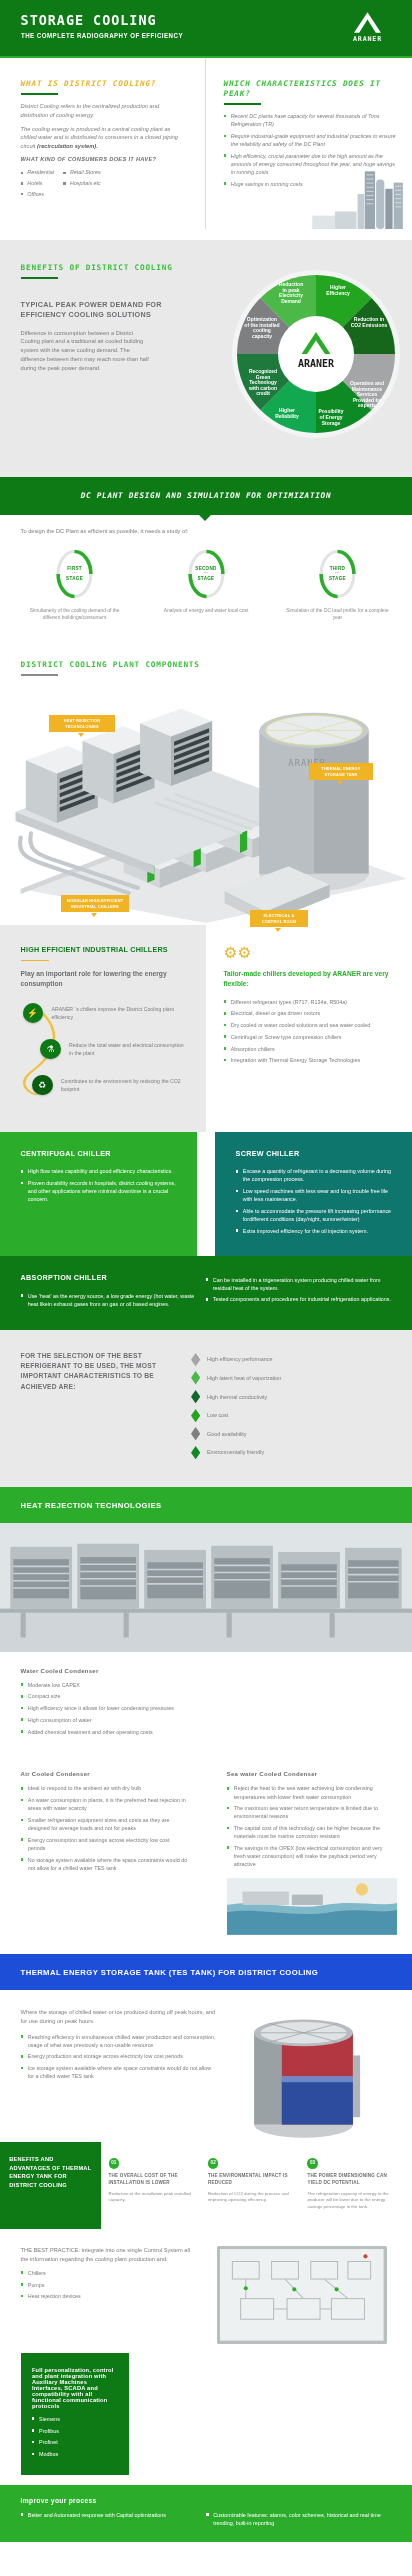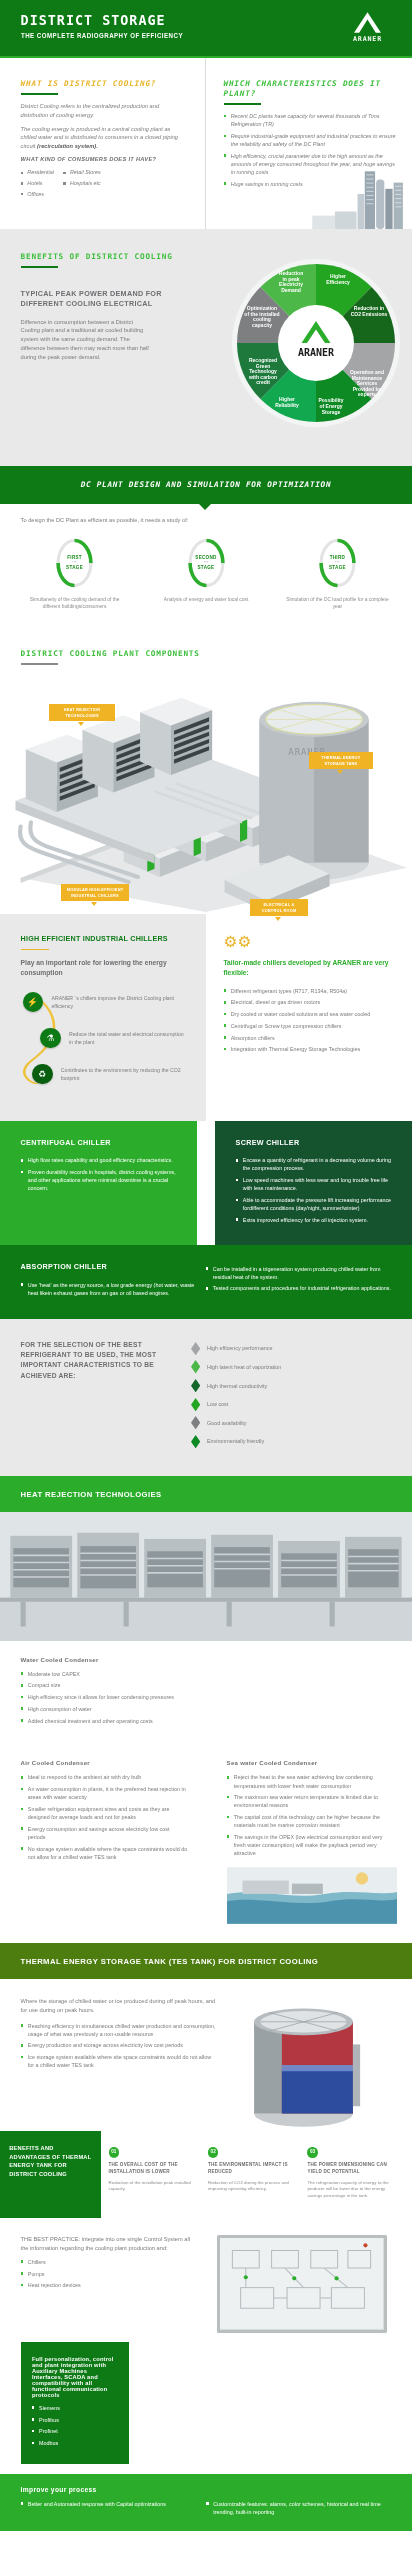--- a/index.html
+++ b/index.html
@@ -29,21 +29,21 @@
     color: #fff; font-size: 6.7px; letter-spacing: 0.5px;
     font-weight: 600; font-family: "Liberation Sans Narrow","Liberation Sans",sans-serif;
     transform: scaleX(.92); transform-origin: left;
   }
   .logo-mark { position: absolute; right: 23px; top: 11.3px; width: 43px; text-align: center; }
   .logo-mark svg { display: block; margin: 0 auto; }
   .logo-word {
     color: #fff; font-size: 6.7px; letter-spacing: 0.8px; font-weight: 700;
     font-family: "DejaVu Sans Mono", monospace; margin-top: 1px;
   }
-  .band-grey  { background: #e9e9e9; }
+  .band-grey  { background: #e9e9e9; margin-top: 11px; }
   .band-white { background: #ffffff; }
 
   .sec-title-yellow {
     color: #e8b52c; font-size: 7.7px; font-weight: 700; letter-spacing: 0.8px;
     font-family: "DejaVu Sans Mono", monospace; line-height: 1.35;
   }
   .sec-title-green {
     color: #3dbf3d; font-size: 7.7px; font-weight: 700; letter-spacing: 0.8px;
     font-family: "DejaVu Sans Mono", monospace; line-height: 1.35;
   }
@@ -101,21 +101,21 @@
   .banner.center { text-align: center; }
   .banner .notch {
     position: absolute; left: 50%; bottom: -6.7px; margin-left: -6.7px;
     width: 0; height: 0; border-left: 6.7px solid transparent;
     border-right: 6.7px solid transparent; border-top: 6.7px solid #0d7a16;
   }
   .banner-plain {
     background: #2bad2b; color: #fff; padding: 13.4px 20.6px;
     font-size: 7.7px; font-weight: 700; letter-spacing: 0.4px;
   }
-  .banner-dark { background: #4d7c0f; }
+  .banner-dark { background: #1d4ed8; }
 
   
   .stages-wrap { padding: 13.4px 20.6px 20.6px; text-align: left; }
   .stages-intro { font-size: 5.7px; color: #7b7c7e; margin-bottom: 13.4px; }
   .stages { display: flex; justify-content: space-between; }
   .stage { width: 108px; text-align: center; }
   .stage .ring { width: 43px; height: 52px; margin: 0 auto 7.2px; position: relative; }
   .stage .ring .lbl {
     position: absolute; inset: 0; display: flex; flex-direction: column;
     align-items: center; justify-content: center;
@@ -154,21 +154,21 @@
   .tl-curve { position: absolute; left: 0; top: 0; width: 67px; height: 100%; z-index: 1; }
   .gears { font-size: 15.5px; color: #e8b52c; line-height: 1; margin-bottom: 8.2px; }
 
   
   .ctype { display: flex; gap: 18px; }
   .ctype .half { width: 206px; padding: 17.5px 17.5px 17.5px 20.6px; }
   .ctype h3 {
     color: #fff; font-size: 7.2px; font-weight: 700; letter-spacing: 0.3px; margin-bottom: 9.3px;
   }
   .bg-mid   { background: #2bad2b; }
-  .bg-strong{ background: #14532d; }
+  .bg-strong{ background: #0f766e; }
 
   .abs-sec { background: #0d7a16; display: flex; padding: 17.5px 17.5px 18.5px 20.6px; }
   .abs-sec .c1 { width: 185px; }
   .abs-sec .c2 { width: 189px; }
 
   
   .refr { background: #e9e9e9; display: flex; padding: 20.6px 20.6px 23px; }
   .refr .l { width: 170px; }
   .refr .l h3 {
     font-size: 6.7px; font-weight: 700; color: #6d6e71; line-height: 1.55; letter-spacing: 0.2px;
@@ -229,21 +229,21 @@
     background: #0d7a16; color: #fff; width: 108px; padding: 13.4px 11.3px;
   }
   .left-green h4 { font-size: 5.7px; font-weight: 700; margin-bottom: 6.2px; letter-spacing: 0.2px; }
 </style>
 </head>
 <body>
 
 <div class="page">
 
   <div class="hdr">
-    <div class="hdr-title">DISTRICT STORAGE</div>
+    <div class="hdr-title">STORAGE COOLING</div>
     <div class="hdr-sub">THE COMPLETE RADIOGRAPHY OF EFFICIENCY</div>
     <div class="logo-mark">
       <svg width="29" height="23" viewBox="0 0 56 44">
         <path d="M28 2 L54 42 L44 42 L28 16 L12 42 L2 42 Z" fill="#ffffff"></path>
       </svg>
       <div class="logo-word">ARANER</div>
     </div>
   </div>
 
   <div class="s1 band-white">
@@ -261,21 +261,21 @@
           <li>Hotels</li>
           <li>Offices</li>
         </ul>
         <ul>
           <li>Retail Stores</li>
           <li>Hospitals etc</li>
         </ul>
       </div>
     </div>
     <div class="right">
-      <div class="sec-title-green">WHICH CHARACTERISTICS DOES IT PLANT?</div>
+      <div class="sec-title-green">WHICH CHARACTERISTICS DOES IT PEAK?</div>
       <div class="rule-green"></div>
       <ul class="bul green">
         <li>Recent DC plants have capacity for several thousands of Tons Refrigeration (TR)</li>
         <li>Require industrial-grade equipment and industrial practices to ensure the reliability and safety of the DC Plant</li>
         <li>High efficiency, crucial parameter due to the high amount as the amounts of energy consumed throughout the year, and huge savings in running costs</li>
         <li>Huge savings in running costs</li>
       </ul>
       <svg class="city-art" viewBox="0 0 200 130">
         <rect x="118" y="18" width="20" height="112" fill="#9aa7b0"></rect>
         <rect x="140" y="34" width="16" height="96" fill="#b3bec6" rx="7"></rect>
@@ -301,21 +301,21 @@
             <rect x="177" y="86" width="12" height="2"></rect>
         </g>
       </svg>
     </div>
   </div>
 
   <div class="s2 band-grey">
     <div class="txt">
       <div class="sec-title-green">BENEFITS OF DISTRICT COOLING</div>
       <div class="rule-green"></div>
-      <h4 class="sub" style="font-size:7.2px;line-height:1.45;margin-top:20.6px;margin-bottom:8.2px;">TYPICAL PEAK POWER DEMAND FOR DIFFERENT COOLING ELECTRICAL</h4>
+      <h4 class="sub" style="font-size:7.2px;line-height:1.45;margin-top:20.6px;margin-bottom:8.2px;">TYPICAL PEAK POWER DEMAND FOR EFFICIENCY COOLING SOLUTIONS</h4>
       <p class="body" style="width:129px;">Difference in consumption between a District Cooling plant and a traditional air cooled building system with the same cooling demand. The difference between them may reach more than half during the peak power demand.</p>
     </div>
 
     <svg class="wheel" viewBox="0 0 340 340">
       <circle cx="170" cy="170" r="168" fill="#f3f4f4"></circle>
       <g>
         <path d="M170 170 L170 12 A158 158 0 0 1 281 58 Z" fill="#23a522"></path>
         <path d="M170 170 L281 58 A158 158 0 0 1 328 170 Z" fill="#16661b"></path>
         <path d="M170 170 L328 170 A158 158 0 0 1 281 282 Z" fill="#a3a5a7"></path>
         <path d="M170 170 L281 282 A158 158 0 0 1 170 328 Z" fill="#0d8a24"></path>

